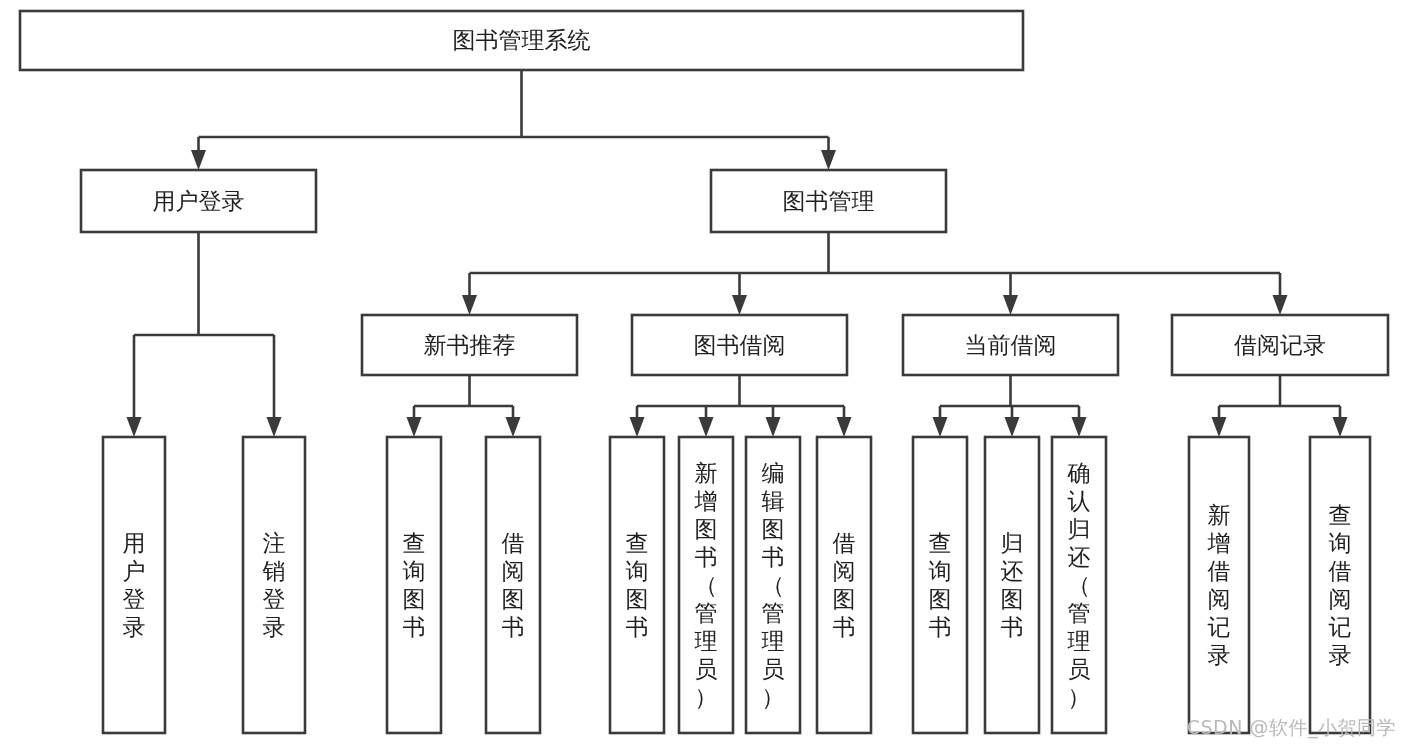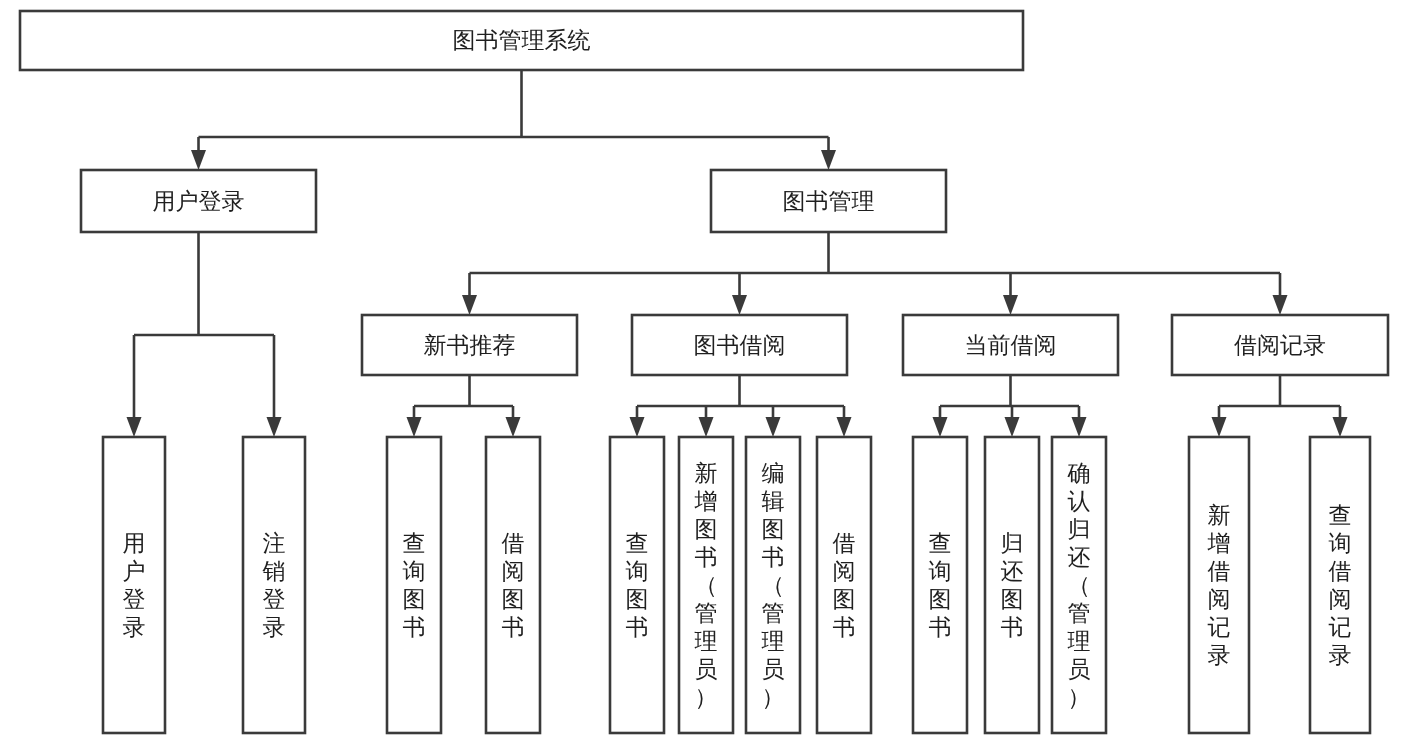--- a/index.html
+++ b/index.html
@@ -301,13 +301,14 @@
             <text x="1340" y="522.84">查</text>
             <text x="1340" y="550.84">询</text>
             <text x="1340" y="578.84">借</text>
             <text x="1340" y="606.84">阅</text>
             <text x="1340" y="634.84">记</text>
             <text x="1340" y="662.84">录</text>
           </g>
         </g>
       </g>
   </svg>
+  <div class="watermark">CSDN @软件_小贺同学</div>
 </div>
 
 </body></html>

